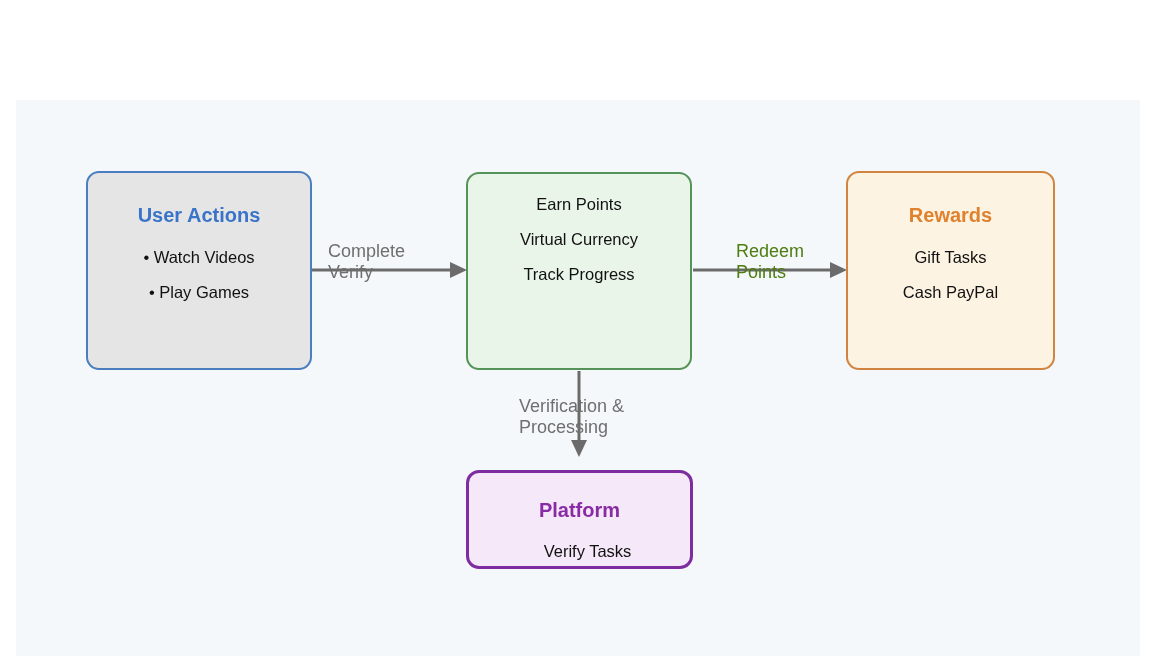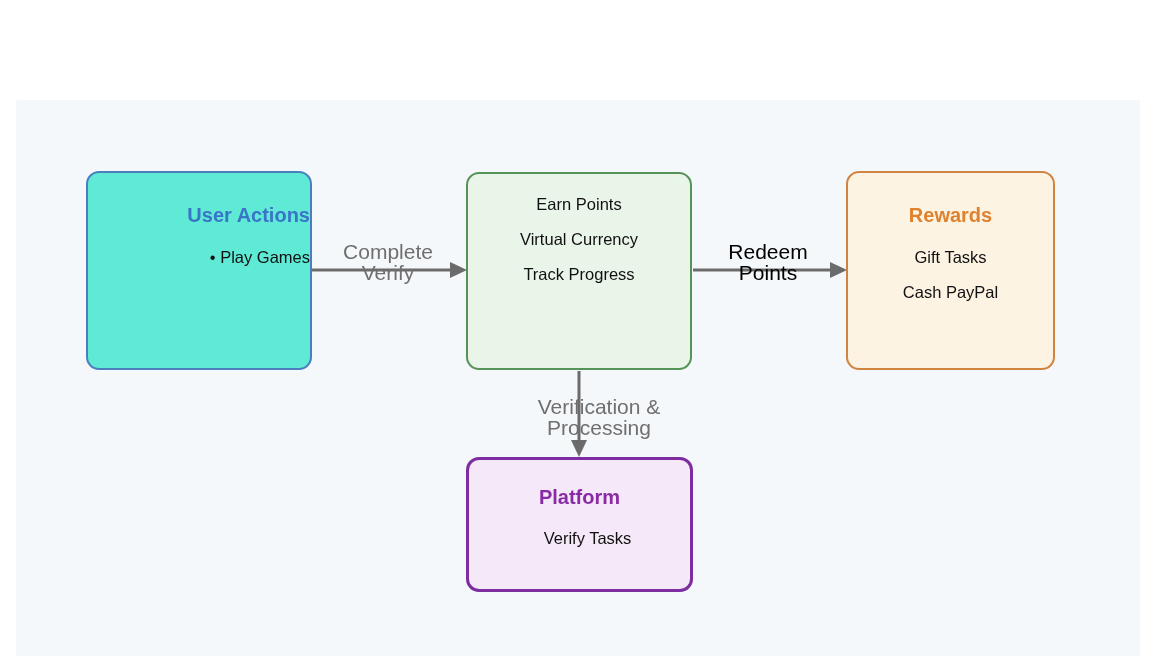--- a/index.html
+++ b/index.html
@@ -26,22 +26,22 @@
     font-size:16.5px;line-height:35px;color:#111111;white-space:nowrap;
   }
   .node-platform .node-title{margin-top:25px;}
   .node-platform .node-items{margin-top:14px;margin-left:16px;}
   .node-platform .node-item{line-height:30px;}
   .node-platform{border-width:3px;}
   svg.edges{position:absolute;left:0;top:0;pointer-events:none;}
   .edge-line{stroke-width:3px;}
   .edge-head{stroke-width:0;}
   .edge-label{
-    position:absolute;text-align:center;
-    font-size:21px;line-height:21px;white-space:nowrap;
+    position:absolute;text-align:left;
+    font-size:18px;line-height:21px;white-space:nowrap;
   }
 </style>
 </head>
 <body>
 
 <div class="panel" style="background-color: rgb(245, 248, 250);"></div>
 
 <svg class="edges" width="1160" height="658">
   <g style="stroke: rgb(107, 107, 107); fill: rgb(107, 107, 107);">
     <line class="edge-line" x1="311" y1="270" x2="450" y2="270"></line>
@@ -54,50 +54,51 @@
   <g style="stroke: rgb(107, 107, 107); fill: rgb(107, 107, 107);">
     <line class="edge-line" x1="579" y1="371" x2="579" y2="441"></line>
     <polygon class="edge-head" points="571,440 587,440 579,457"></polygon>
   </g>
 </svg>
 
 <div class="edge-label" style="left: 328px; top: 241px; width: 120px; color: rgb(111, 111, 111);">
   <div>Complete</div>
   <div>Verify</div>
 </div>
-<div class="edge-label" style="left: 708px; top: 241px; width: 120px; color: #000000;">
+<div class="edge-label" style="left: 736px; top: 241px; width: 120px; color: #4d7c0f;">
   <div>Redeem</div>
   <div>Points</div>
 </div>
 <div class="edge-label" style="left: 519px; top: 396px; width: 160px; color: rgb(111, 111, 111);">
   <div>Verification &amp;</div>
   <div>Processing</div>
 </div>
 
-<div class="node" style="left: 86px; top: 171px; width: 226px; height: 199px; background-color: #5eead4; border-color: rgb(74, 126, 191); align-items: flex-end;">
+<div class="node" style="left: 86px; top: 171px; width: 226px; height: 199px; background-color: #e5e5e5; border-color: rgb(74, 126, 191);">
   <div class="node-title" style="color: rgb(58, 116, 200);">User Actions</div>
   <div class="node-items">
+    <div class="node-item">• Watch Videos</div>
     <div class="node-item">• Play Games</div>
   </div>
 </div>
 
 <div class="node" style="left: 466px; top: 172px; width: 226px; height: 198px; background-color: rgb(234, 245, 234); border-color: rgb(86, 147, 88);">
   <div class="node-items">
     <div class="node-item">Earn Points</div>
     <div class="node-item">Virtual Currency</div>
     <div class="node-item">Track Progress</div>
   </div>
 </div>
 
 <div class="node" style="left: 846px; top: 171px; width: 209px; height: 199px; background-color: rgb(253, 243, 227); border-color: rgb(208, 132, 64);">
   <div class="node-title" style="color: rgb(224, 129, 45);">Rewards</div>
   <div class="node-items">
     <div class="node-item">Gift Tasks</div>
     <div class="node-item">Cash PayPal</div>
   </div>
 </div>
 
-<div class="node node-platform" style="left: 466px; top: 457px; width: 227px; height: 135px; background-color: rgb(245, 232, 248); border-color: rgb(126, 45, 160);">
+<div class="node node-platform" style="left: 466px; top: 470px; width: 227px; height: 99px; background-color: rgb(245, 232, 248); border-color: rgb(126, 45, 160);">
   <div class="node-title" style="color: rgb(138, 43, 166);">Platform</div>
   <div class="node-items">
     <div class="node-item">Verify Tasks</div>
   </div>
 </div>
 
 </body></html>

